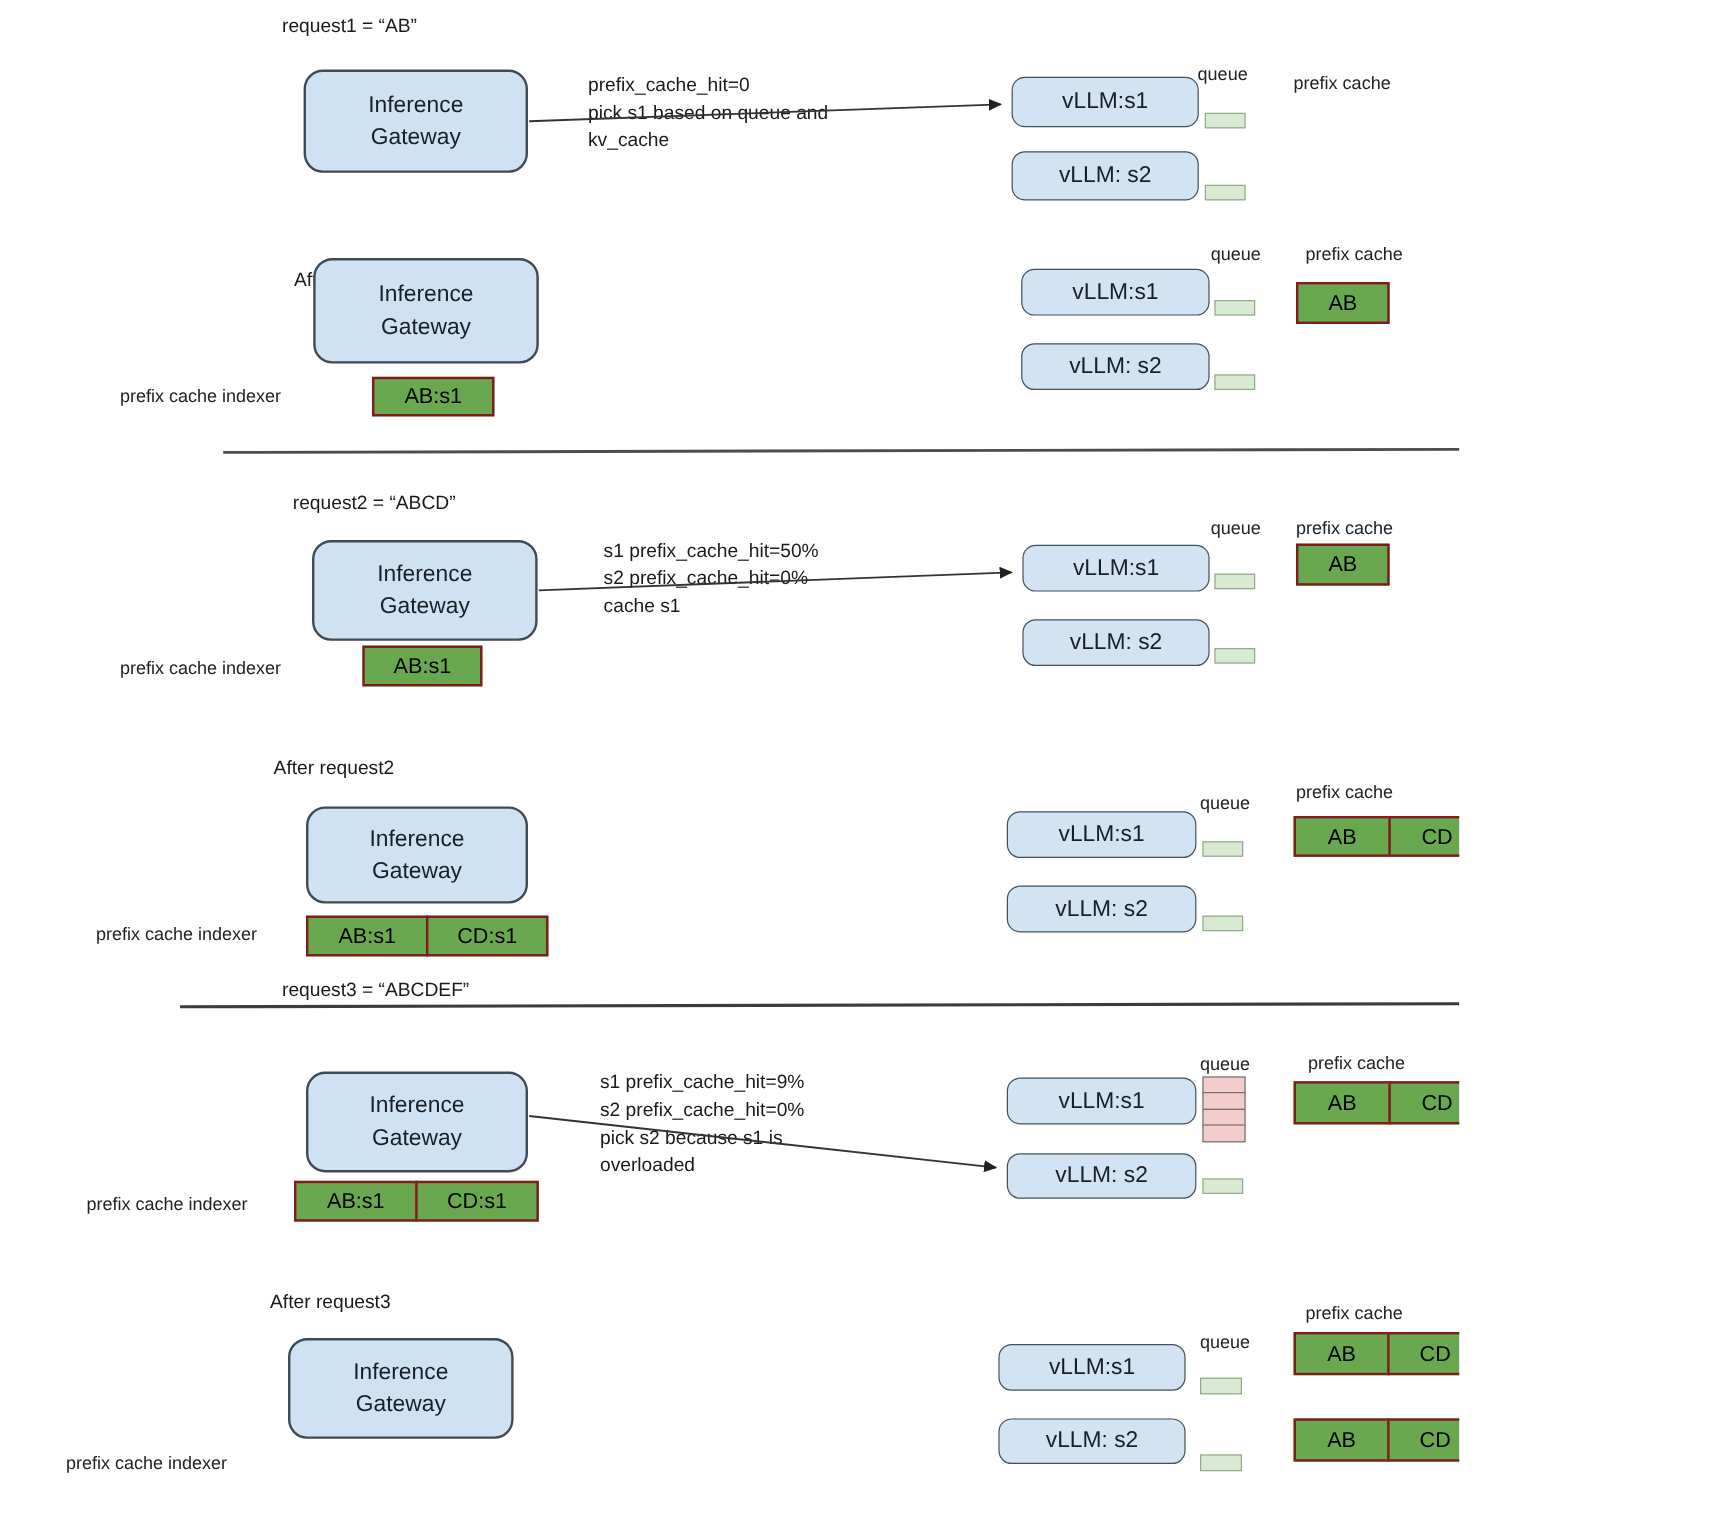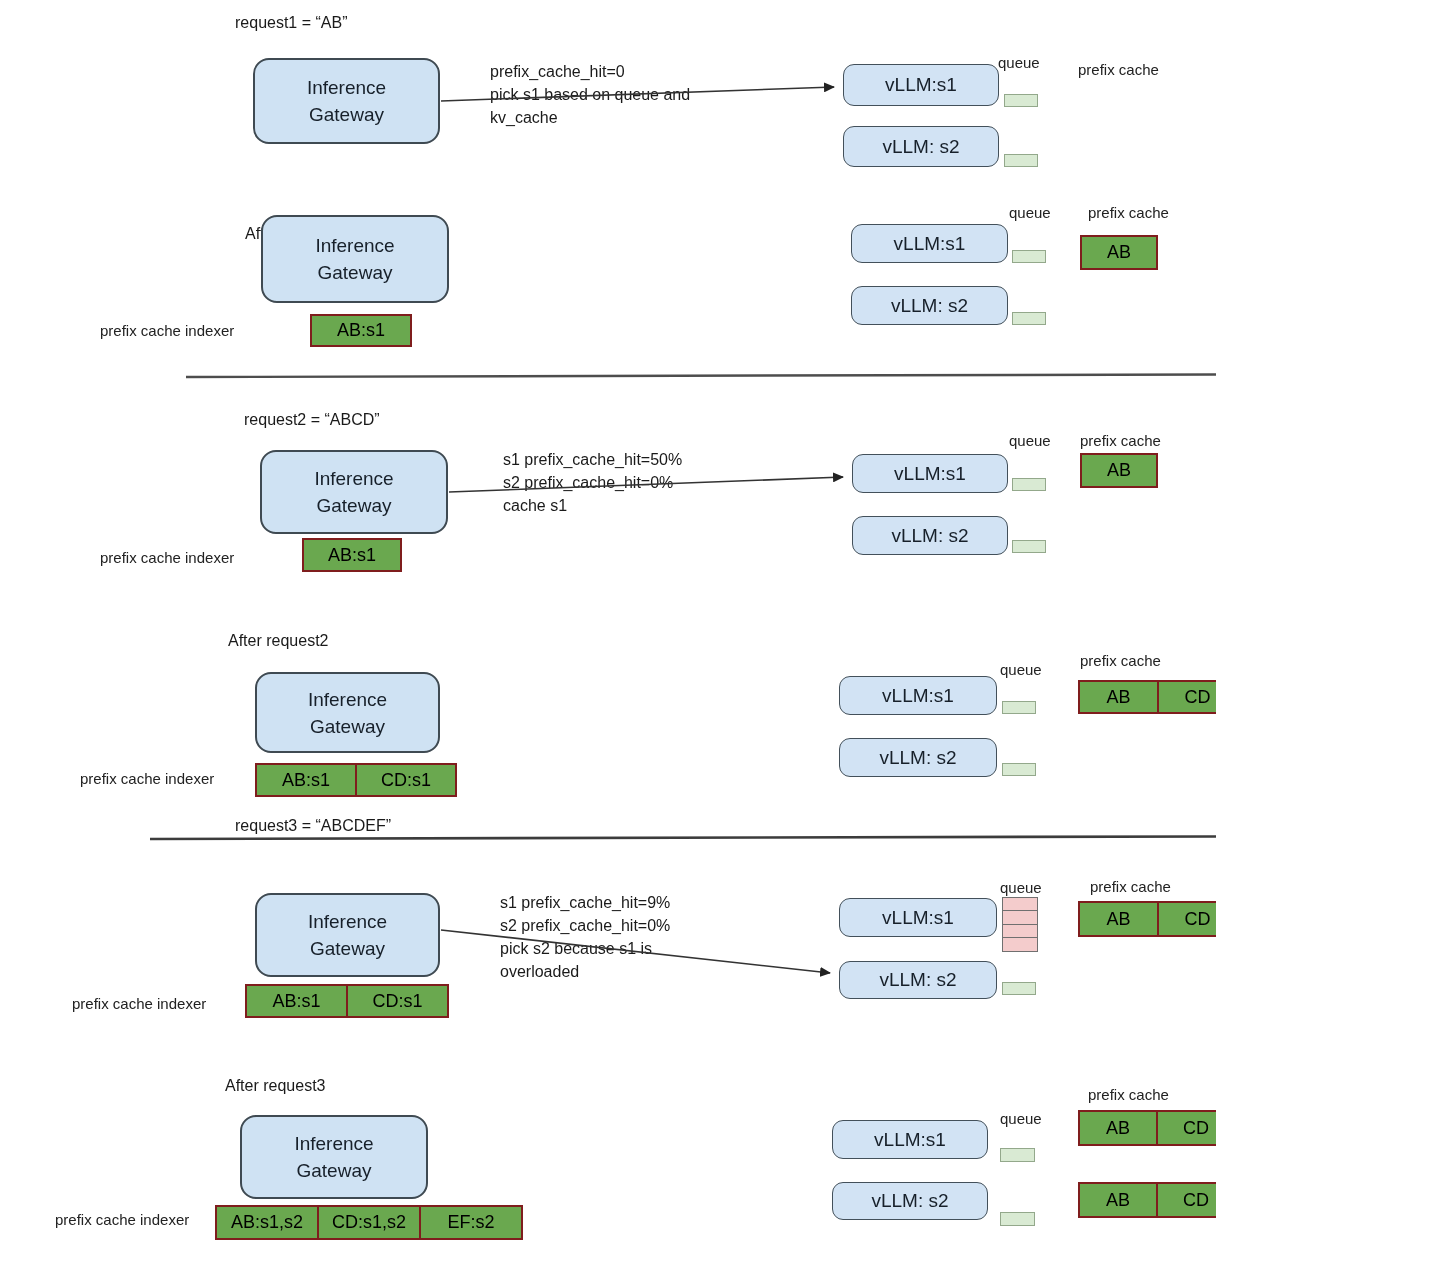--- a/index.html
+++ b/index.html
@@ -144,25 +144,20 @@
   </div>
   <div class="abs vllm" style="left:839px; top:961px; width:158px; height:38px;">vLLM: s2</div>
   <div class="abs qrect" style="left:1002px; top:982px; width:34px; height:13px;"></div>
 
   <div class="abs title" style="left:225px; top:1077px;">After request3</div>
   <div class="abs gw" style="left:240px; top:1115px; width:188px; height:84px;">
     <span>Inference</span>
     <span>Gateway</span>
   </div>
   <div class="abs lbl" style="left:55px; top:1211px;">prefix cache indexer</div>
-  <div class="abs grow" style="left:215px; top:1205px;">
-    <div class="gcell" style="width:104px; height:35px;">AB:s1,s2</div>
-    <div class="gcell" style="width:104px; height:35px;">CD:s1,s2</div>
-    <div class="gcell" style="width:104px; height:35px;">EF:s2</div>
-  </div>
   <div class="abs lbl" style="left:1088px; top:1086px;">prefix cache</div>
   <div class="abs lbl" style="left:1000px; top:1110px;">queue</div>
   <div class="abs vllm" style="left:832px; top:1120px; width:156px; height:39px;">vLLM:s1</div>
   <div class="abs qrect" style="left:1000px; top:1148px; width:35px; height:14px;"></div>
   <div class="abs grow" style="left:1078px; top:1110px;">
     <div class="gcell" style="width:80px; height:36px;">AB</div>
     <div class="gcell" style="width:80px; height:36px;">CD</div>
   </div>
   <div class="abs vllm" style="left:832px; top:1182px; width:156px; height:38px;">vLLM: s2</div>
   <div class="abs qrect" style="left:1000px; top:1212px; width:35px; height:14px;"></div>

